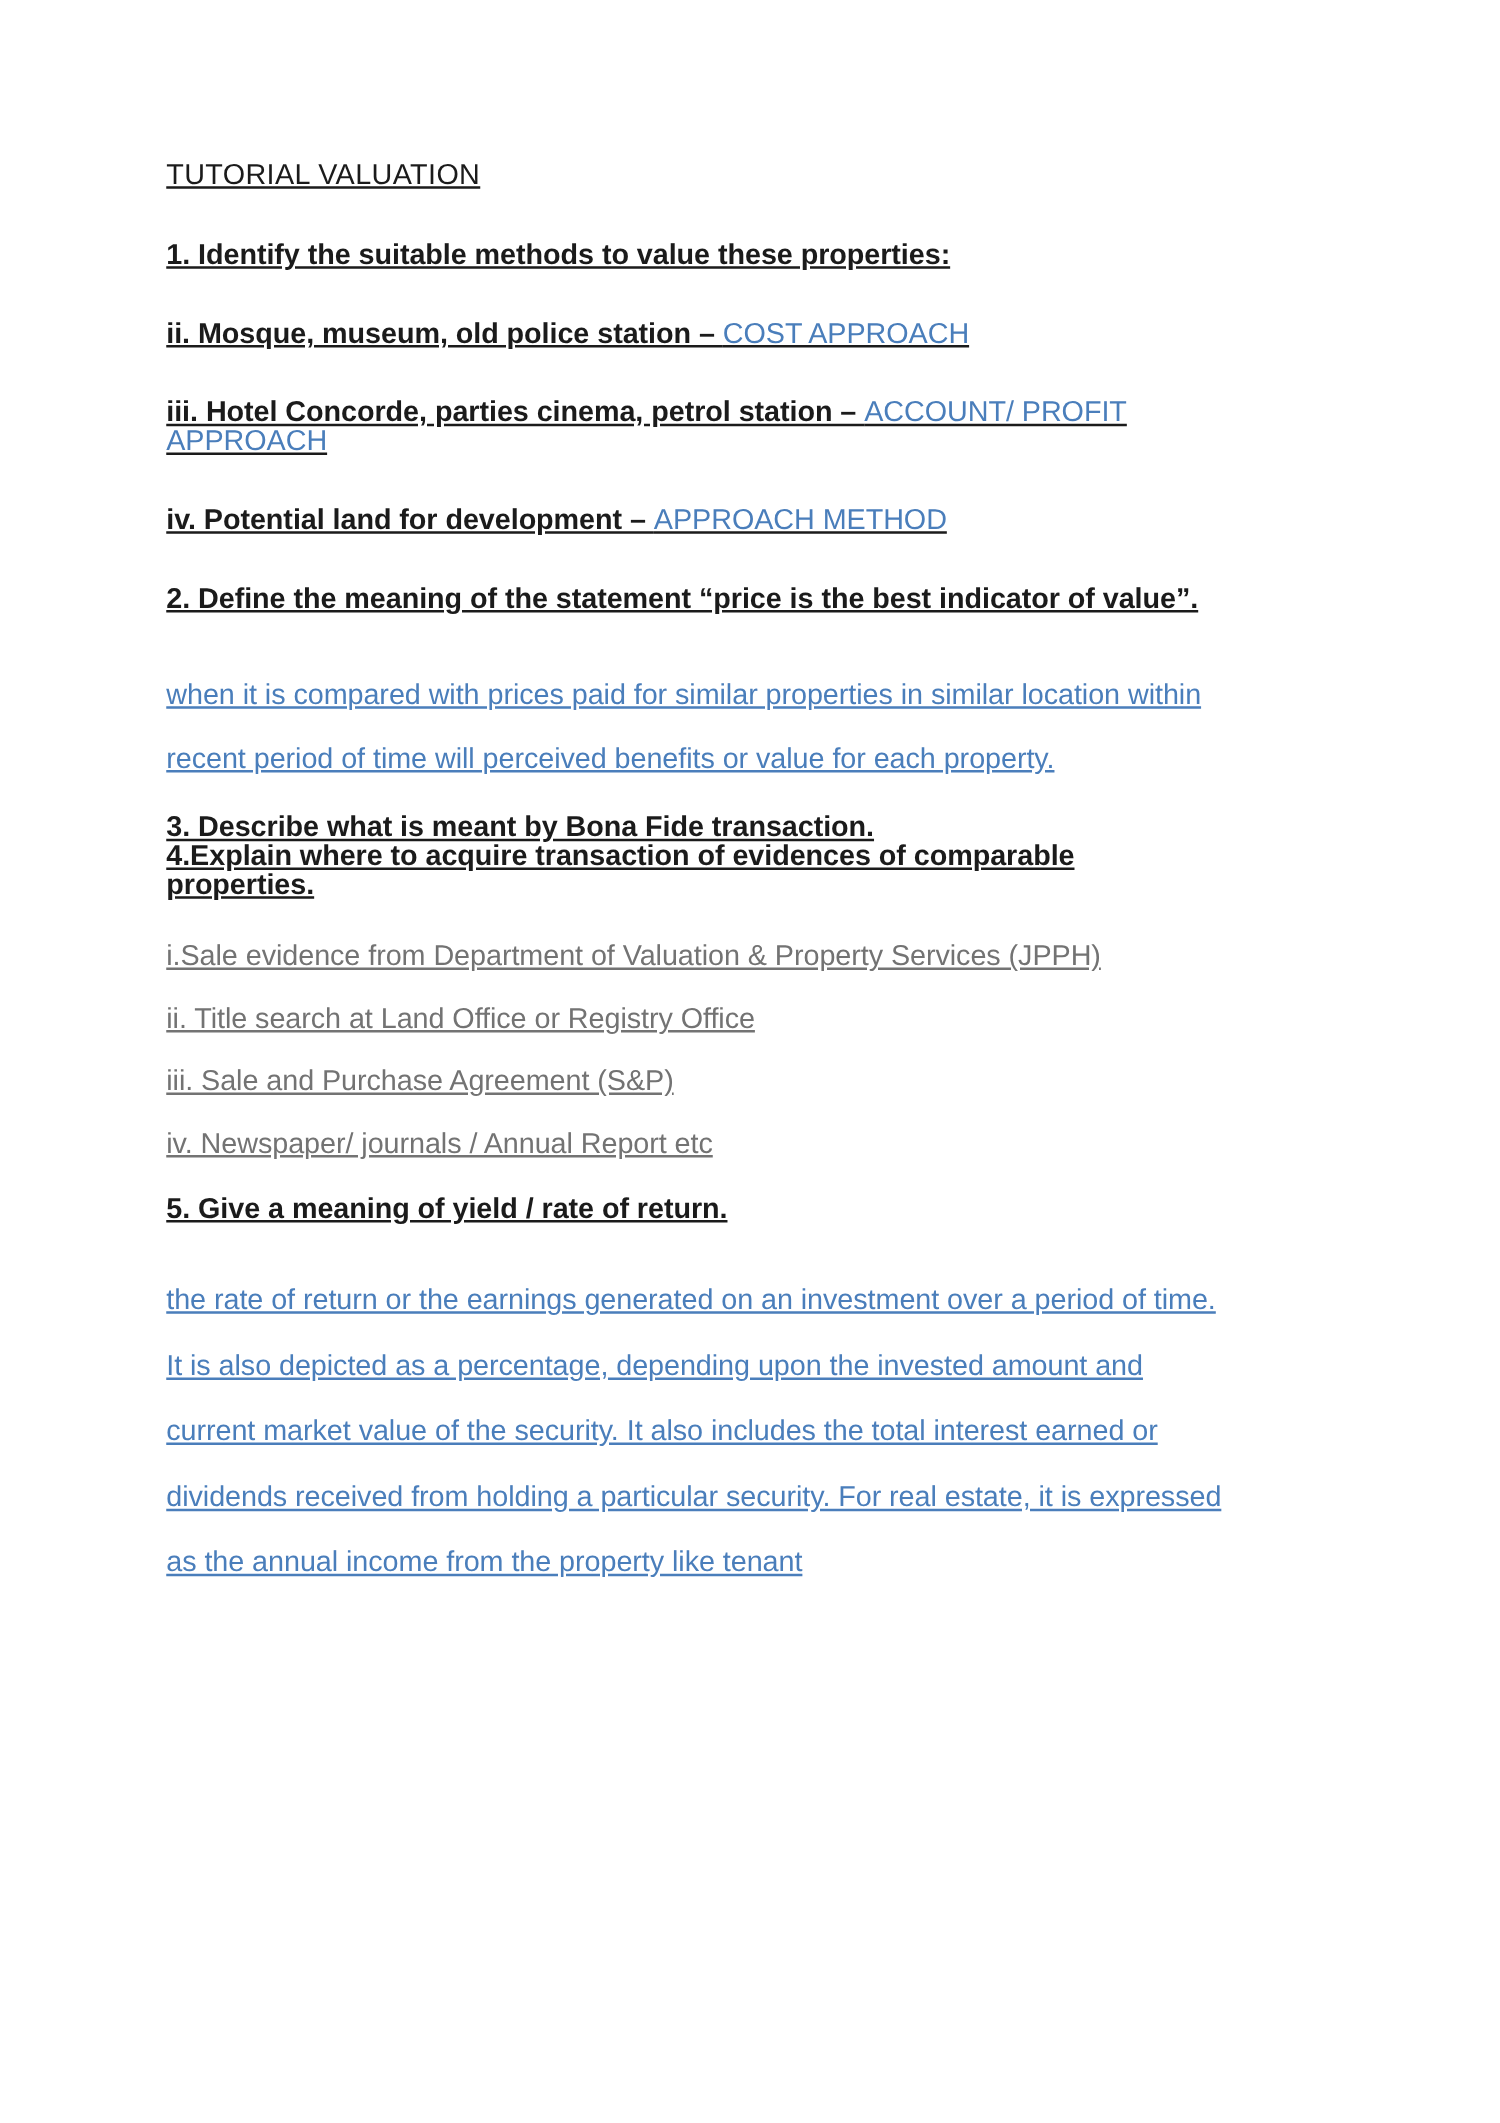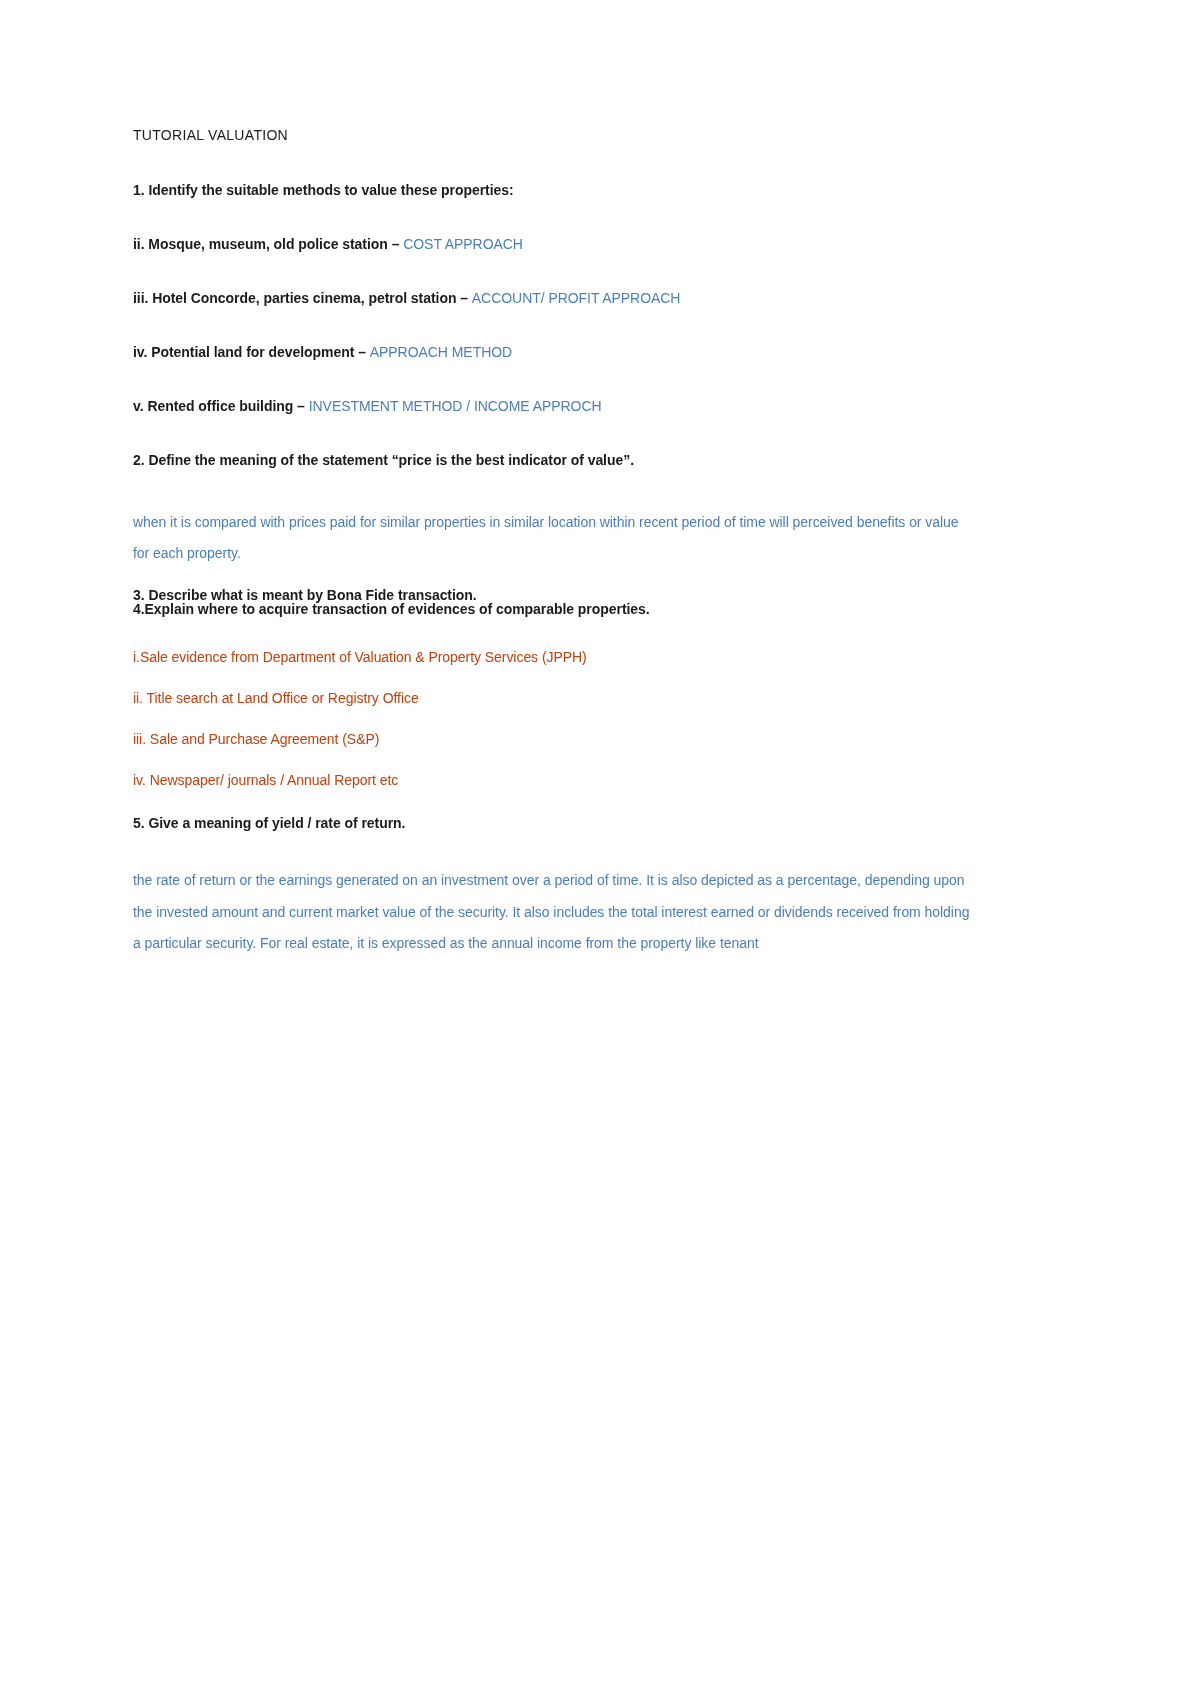--- a/index.html
+++ b/index.html
@@ -22,26 +22,27 @@
 
   .doc-body {
     position: absolute;
     left: 133px;
     top: 128px;
     width: 845px;
   }
 
   
   .p {
-    font-size: 14px;
+    font-size: 23px;
     line-height: 1.0;
     color: #1b1b1b;
     margin: 0;
     letter-spacing: -0.05px;
     white-space: normal;
+    text-decoration: underline;
   }
 
   
   .gap-title   { margin-bottom: 41px; }
   .gap-q       { margin-bottom: 40px; }
   .gap-item    { margin-bottom: 40px; }
   .gap-tight   { margin-bottom: 27px; }
   .gap-para    { margin-bottom: 17px; }
 
   .title {
@@ -77,21 +78,21 @@
   
   .lead-wide {
     line-height: 2.20;
   }
 
   .lead-wide-2 {
     line-height: 2.28;
   }
 
   .list-blue {
-    color: #c2410c;
+    color: #737373;
     font-weight: 400;
   }
 </style>
 </head>
 <body>
 
 <div class="page">
   <div class="doc-body">
 
     <p class="p title gap-title">TUTORIAL VALUATION</p>
@@ -104,23 +105,20 @@
     </p>
 
     <p class="p gap-item">
       <span class="item-lead">iii. Hotel Concorde, parties cinema, petrol station – </span><span class="answer-inline">ACCOUNT/ PROFIT APPROACH</span>
     </p>
 
     <p class="p gap-item">
       <span class="item-lead">iv. Potential land for development – </span><span class="answer-inline">APPROACH METHOD</span>
     </p>
 
-    <p class="p gap-item">
-      <span class="item-lead">v. Rented office building – </span><span class="answer-inline">INVESTMENT METHOD / INCOME APPROCH</span>
-    </p>
 
     <p class="p question gap-q">2. Define the meaning of the statement “price is the best indicator of value”.</p>
 
     <p class="p answer lead-wide gap-para" style="margin-bottom:19px;">when it is compared with prices paid for similar properties in similar location within recent period of time will perceived benefits or value for each property.</p>
 
     <p class="p question" style="">3. Describe what is meant by Bona Fide transaction.</p>
 
 
     <p class="p question" style="margin-bottom:34px;">4.Explain where to acquire transaction of evidences of comparable properties.</p>
 

